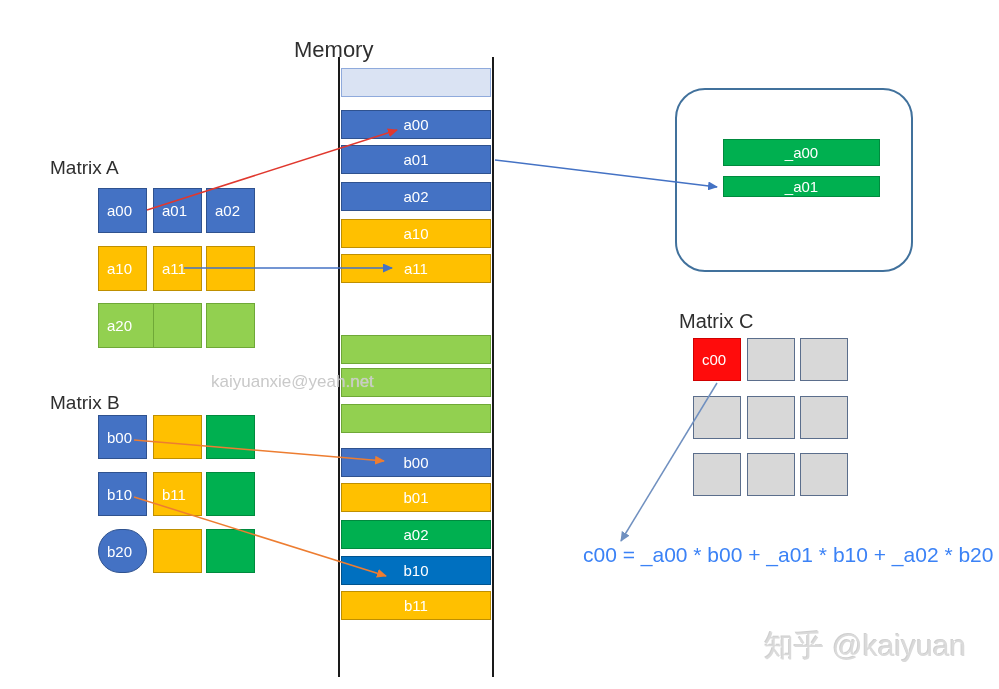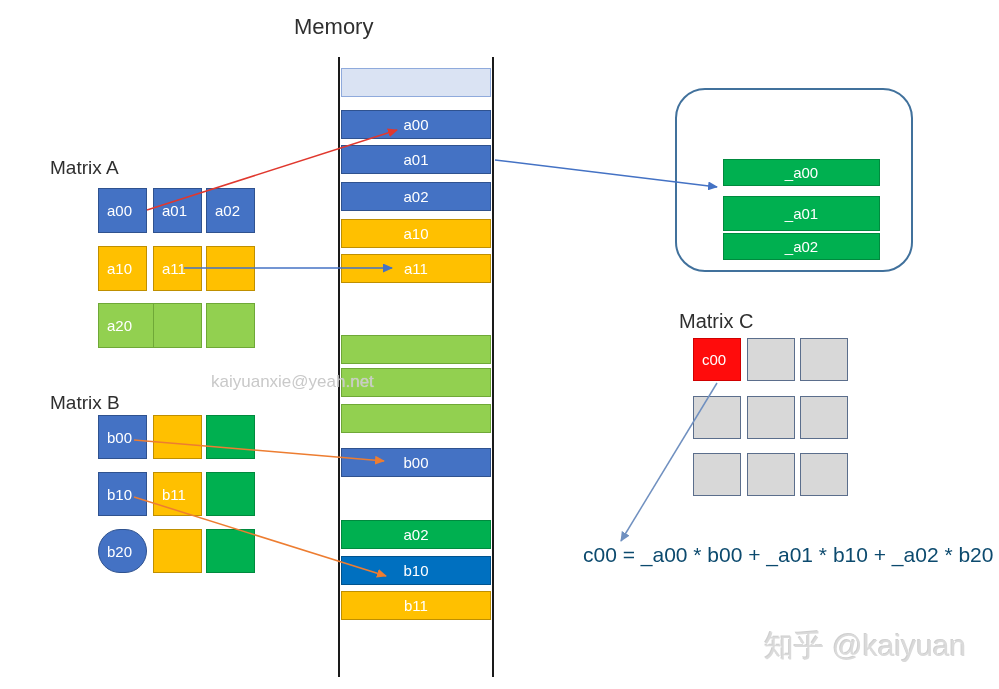--- a/index.html
+++ b/index.html
@@ -1,33 +1,33 @@
 <!DOCTYPE html>
 <html><head>
 <meta charset="utf-8">
 <style>
   html,body{margin:0;padding:0;background:#fff;}
   #stage{position:relative;width:999px;height:689px;background:#ffffff;overflow:hidden;
          font-family:"Liberation Sans", sans-serif;}
   .title{position:absolute;color:#2f2f2f;white-space:nowrap;}
-  #memory-title{left:294px;top:14px;font-size:22px;}
+  #memory-title{left:294px;top:37px;font-size:22px;}
   #matrix-a-title{left:50px;top:157px;font-size:19px;}
   #matrix-b-title{left:50px;top:392px;font-size:19px;}
   #matrix-c-title{left:679px;top:310px;font-size:20px;}
   .vline{position:absolute;width:2px;top:57px;height:620px;background:#1a1a1a;z-index:0;}
   .mcell{position:absolute;box-sizing:border-box;border:1px solid;display:flex;align-items:center;
          justify-content:center;color:#fff;font-size:15px;z-index:1;}
   .qcell{position:absolute;box-sizing:border-box;border:1px solid;display:flex;align-items:center;
          color:#fff;font-size:15px;padding-left:8px;z-index:1;}
   #sharedmem-box{position:absolute;left:675px;top:88px;width:238px;height:184px;box-sizing:border-box;
          border:2px solid #41719c;border-radius:30px;background:#fff;z-index:1;}
   #sharedmem-title{position:absolute;left:0;right:0;top:14px;text-align:center;font-size:20px;color:#2f2f2f;}
   .sbar{position:absolute;box-sizing:border-box;border:1px solid;display:flex;align-items:center;
-         justify-content:center;color:#fff;font-size:15px;margin-top:20px;}
-  #formula{position:absolute;left:583px;top:543px;font-size:21px;color:#0c4a6e;white-space:nowrap;z-index:2;}
+         justify-content:center;color:#fff;font-size:15px;}
+  #formula{position:absolute;left:583px;top:543px;font-size:21px;color:#3b82f6;white-space:nowrap;z-index:2;}
   #arrows{position:absolute;left:0;top:0;z-index:5;pointer-events:none;}
   .wm{position:absolute;z-index:9;white-space:nowrap;}
   #watermark-center{left:211px;top:372px;font-size:17px;color:#c9c9c9;
         text-shadow:0 0 1px rgba(255,255,255,0.6);}
   #watermark-corner{left:764px;top:626px;font-size:30px;color:#dadada;
         text-shadow:1px 1px 0 #ffffff, -1px -1px 0 #cfcfcf;}
 </style>
 </head>
 <body>
 
@@ -38,25 +38,22 @@
   <div class="title" id="matrix-b-title">Matrix B</div>
   <div class="title" id="matrix-c-title">Matrix C</div>
 
   <div class="vline" style="left: 338px; background: rgb(26, 26, 26);"></div>
   <div class="vline" style="left: 492px; background: rgb(26, 26, 26);"></div>
 
   <div id="sharedmem-box" style="border-color: rgb(65, 113, 156);">
   <div class="sbar" style="left: 46px; top: 49px; width: 157px; height: 27px; background: rgb(0, 176, 80); border-color: rgb(0, 138, 62);">
         <span>_a00</span>
       </div>
-      <div class="sbar" style="left: 46px; top: 86px; width: 157px; height: 35px; background: rgb(0, 176, 80); border-color: rgb(0, 138, 62);">
+      <div class="sbar" style="left: 46px; top: 86px; width: 157px; height: 21px; background: rgb(0, 176, 80); border-color: rgb(0, 138, 62);">
         <span>_a01</span>
-      </div>
-      <div class="sbar" style="left: 46px; top: 123px; width: 157px; height: 27px; background: rgb(0, 176, 80); border-color: rgb(0, 138, 62);">
-        <span>_a02</span>
       </div>
     </div>
 
   <div id="formula">c00 = _a00 * b00 + _a01 * b10 + _a02 * b20</div>
 
   <svg id="arrows" width="999" height="689">
       <defs>
         <marker id="ah-red" markerUnits="userSpaceOnUse" markerWidth="11" markerHeight="9" refX="9" refY="4.5" orient="auto">
           <path d="M0,0 L10,4.5 L0,9 z" fill="#E0382E"></path>
         </marker>
@@ -103,20 +100,23 @@
     </div>
     <div class="mcell" style="left: 341px; top: 368px; width: 150px; height: 29px; background: rgb(146, 208, 80); border-color: rgb(111, 168, 55);">
       <span></span>
     </div>
     <div class="mcell" style="left: 341px; top: 404px; width: 150px; height: 29px; background: rgb(146, 208, 80); border-color: rgb(111, 168, 55);">
       <span></span>
     </div>
     <div class="mcell" style="left: 341px; top: 448px; width: 150px; height: 29px; background: rgb(68, 114, 196); border-color: rgb(47, 82, 143);">
       <span>b00</span>
     </div>
+    <div class="mcell" style="left: 341px; top: 483px; width: 150px; height: 29px; background: rgb(255, 192, 0); border-color: rgb(191, 143, 0);">
+      <span>b01</span>
+    </div>
     <div class="mcell" style="left: 341px; top: 520px; width: 150px; height: 29px; background: rgb(0, 176, 80); border-color: rgb(0, 138, 62);">
       <span>a02</span>
     </div>
     <div class="mcell" style="left: 341px; top: 556px; width: 150px; height: 29px; background: rgb(0, 112, 192); border-color: rgb(0, 83, 142);">
       <span>b10</span>
     </div>
     <div class="mcell" style="left: 341px; top: 591px; width: 150px; height: 29px; background: rgb(255, 192, 0); border-color: rgb(191, 143, 0);">
       <span>b11</span>
     </div>
     <div class="qcell" style="left: 98px; top: 188px; width: 49px; height: 45px; background: rgb(68, 114, 196); border-color: rgb(47, 82, 143);">

